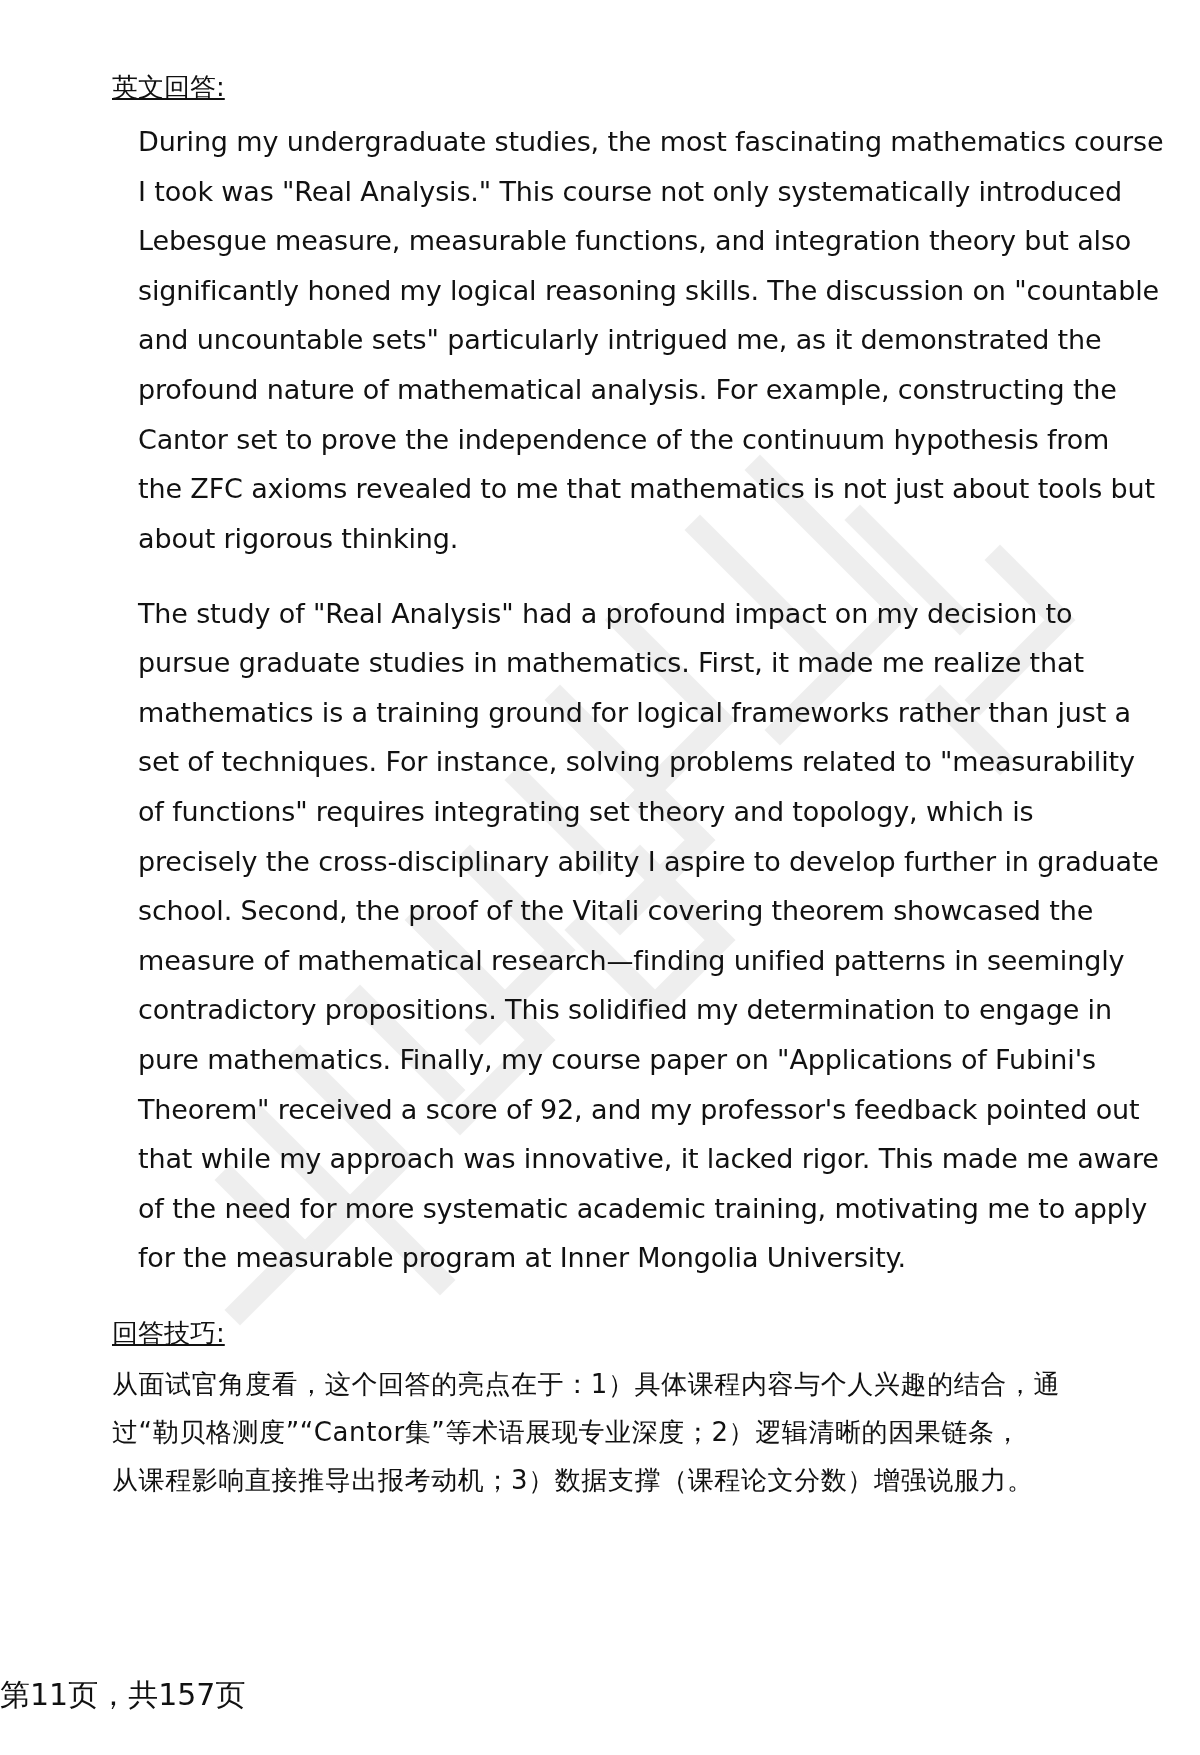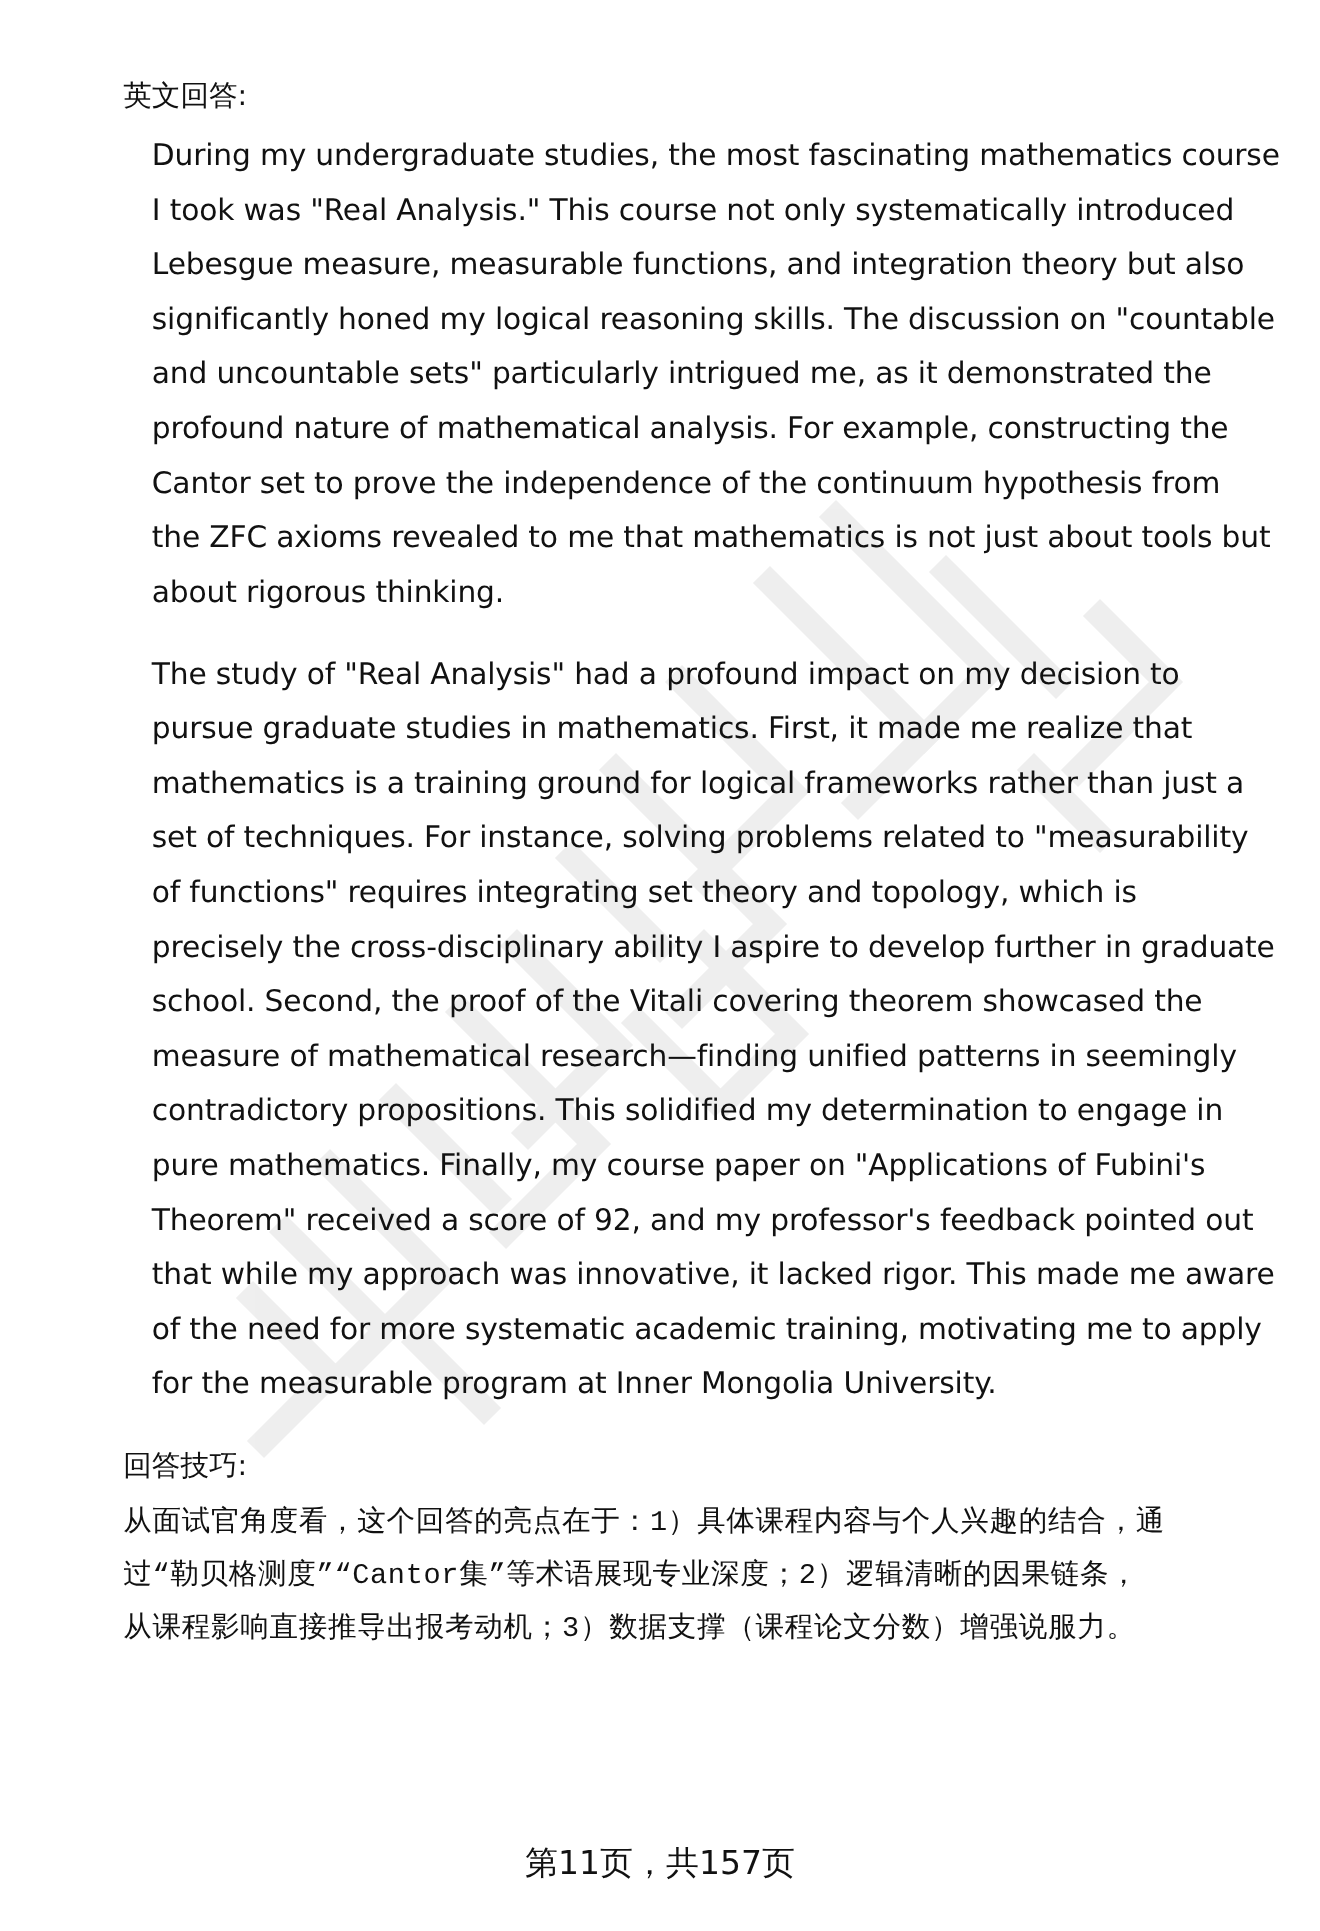--- a/index.html
+++ b/index.html
@@ -31,45 +31,45 @@
       width: 1010px;
       z-index: 1;
     }
     .section-label {
       position: absolute;
       left: 0;
       font-size: 26px;
       line-height: 30px;
       white-space: nowrap;
       letter-spacing: 0px;
+      text-decoration: underline;
     }
     .line {
       position: absolute;
       left: 0;
       font-size: 27px;
       line-height: 32px;
       white-space: nowrap;
       letter-spacing: -0.15px;
       margin-left: 26px;
     }
     .zh-line {
       position: absolute;
       left: 0;
       font-size: 26px;
       line-height: 32px;
       white-space: nowrap;
       letter-spacing: 0.6px;
-      font-family: Liberation Mono, monospace;
     }
     .footer {
       position: absolute;
       left: 0;
       width: 1200px;
       top: 1677px;
-      text-align: center;
+      text-align: left;
       font-size: 30px;
       line-height: 36px;
       white-space: nowrap;
       z-index: 1;
     }
   </style>
 </head>
 <body>
 
 <svg class="watermark" viewBox="0 0 1200 1755" xmlns="http://www.w3.org/2000/svg">

